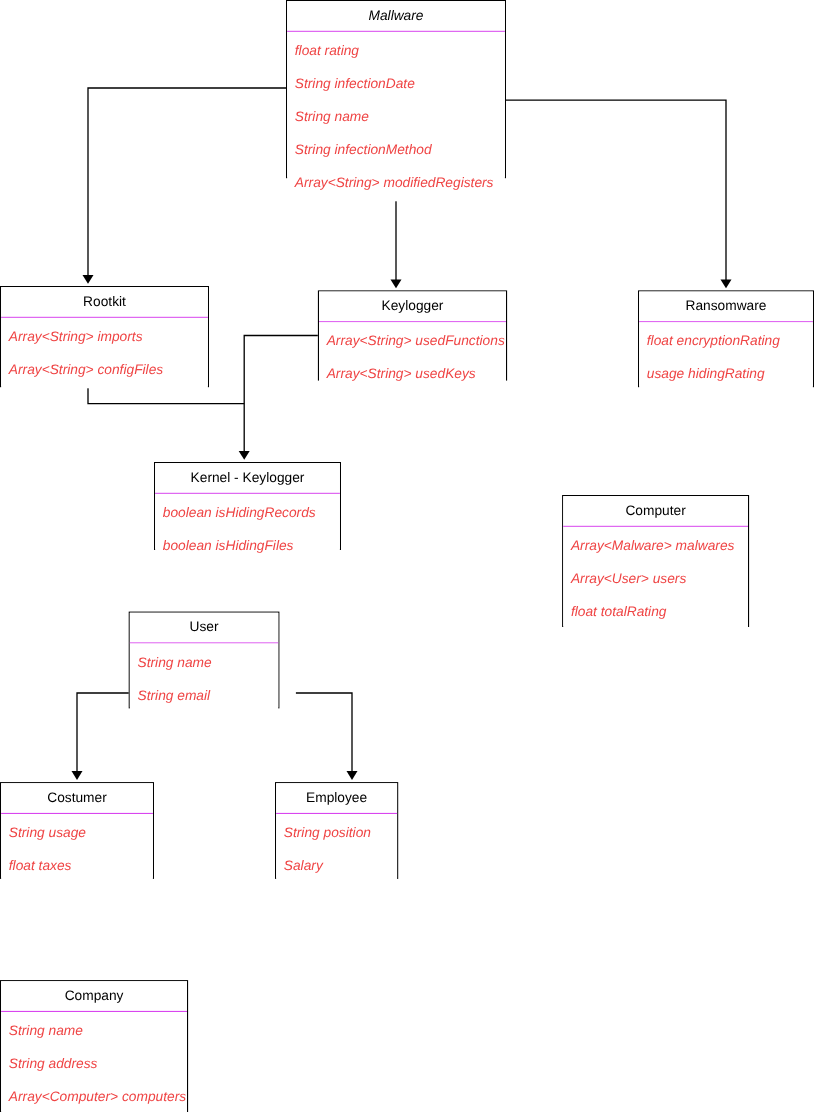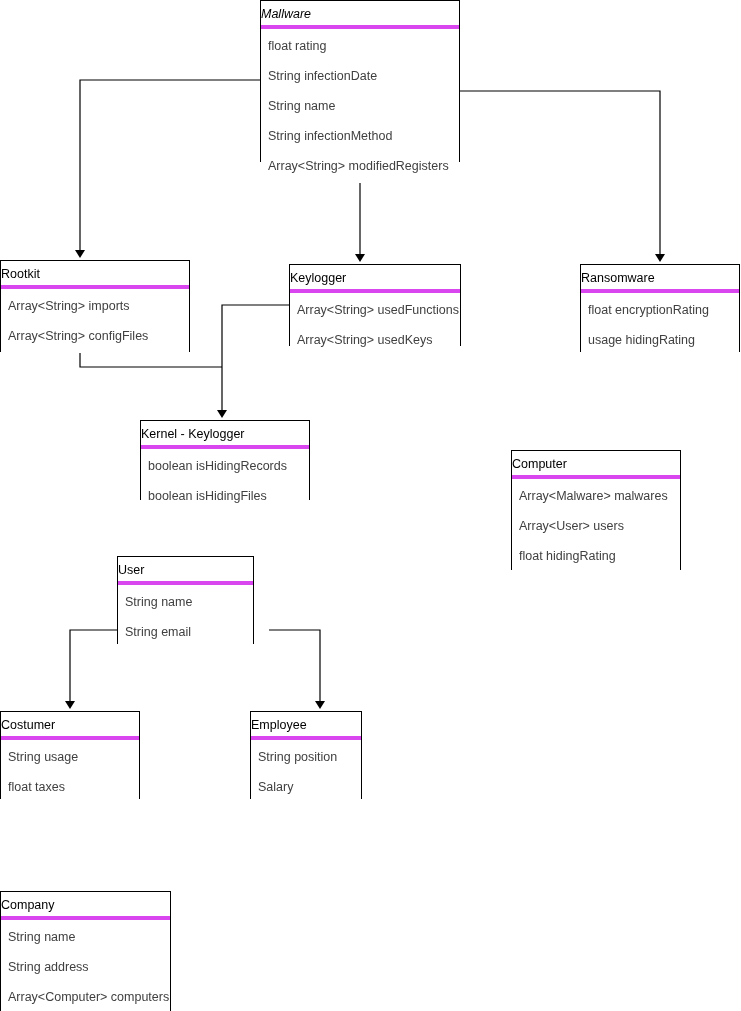--- a/index.html
+++ b/index.html
@@ -27,44 +27,45 @@
     position: absolute;
     box-sizing: border-box;
     border: 1px solid #000000;
     background: #ffffff;
     z-index: 2;
   }
   .class-title {
     box-sizing: border-box;
     height: 28px;
     line-height: 27px;
-    text-align: left;
+    text-align: center;
     font-size: 12.5px;
     color: #000000;
-    border-bottom: 4px solid #d946ef;
+    border-bottom: 1px solid #d946ef;
     background: #ffffff;
     white-space: nowrap;
     overflow: hidden;
   }
   .class-title.abstract {
     font-style: italic;
   }
   .class-attrs {
     box-sizing: border-box;
     padding: 9px 0 9px 0;
     background: #ffffff;
   }
   .attr-row {
     font-size: 12.5px;
-    color: #404040;
+    color: #ef4444;
     line-height: 16px;
     padding: 0 6px 0 7px;
     margin-bottom: 14px;
     white-space: nowrap;
     overflow: hidden;
+    font-style: italic;
   }
   .attr-row:last-child {
     margin-bottom: 0;
   }
 </style>
 </head>
 <body>
 
 <div id="canvas">
 
@@ -135,21 +136,21 @@
         <div class="class-attrs">
           <div class="attr-row">boolean isHidingRecords</div>
           <div class="attr-row">boolean isHidingFiles</div>
         </div>
       </div>
       <div class="uml-class" style="left: 511px; top: 450px; width: 170px; height: 120px;">
         <div class="class-title">Computer</div>
         <div class="class-attrs">
           <div class="attr-row">Array&lt;Malware&gt; malwares</div>
           <div class="attr-row">Array&lt;User&gt; users</div>
-          <div class="attr-row">float hidingRating</div>
+          <div class="attr-row">float totalRating</div>
         </div>
       </div>
       <div class="uml-class" style="left: 117px; top: 556px; width: 137px; height: 88px;">
         <div class="class-title">User</div>
         <div class="class-attrs">
           <div class="attr-row">String name</div>
           <div class="attr-row">String email</div>
         </div>
       </div>
       <div class="uml-class" style="left: 0px; top: 711px; width: 140px; height: 88px;">

